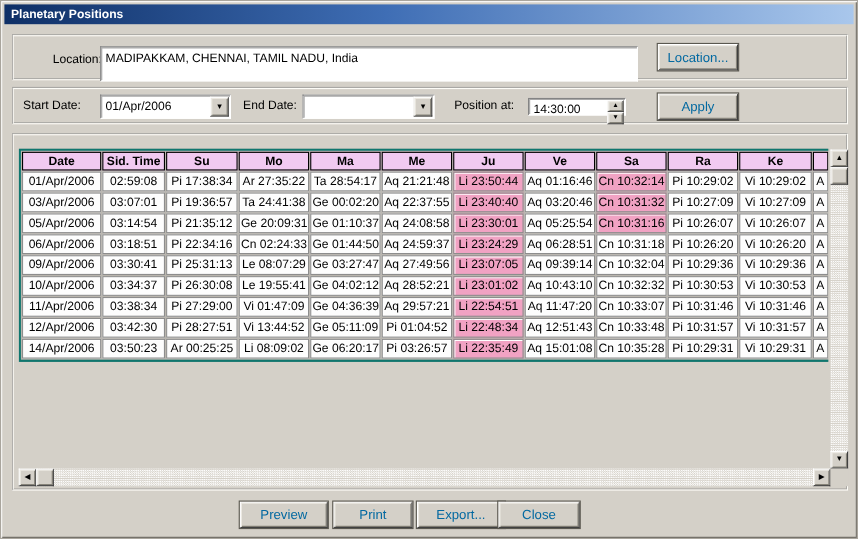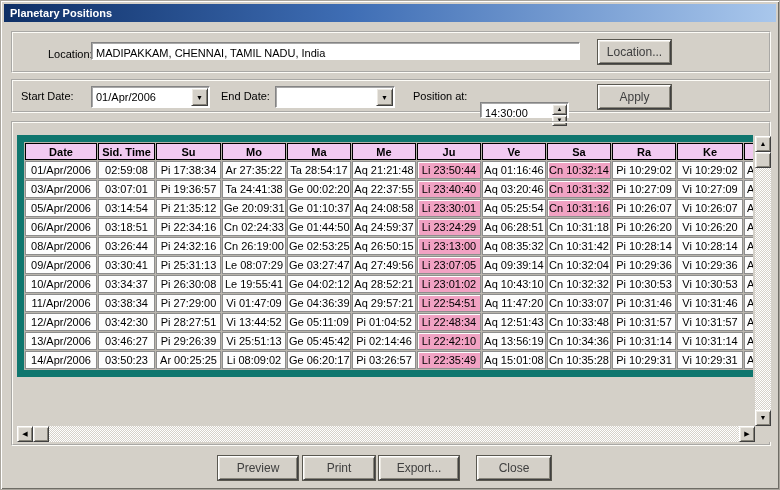--- a/index.html
+++ b/index.html
@@ -13,30 +13,30 @@
   .titlebar{position:absolute;left:3px;top:3px;right:3px;height:18px;
     background:linear-gradient(90deg,var(--titlebar-left) 0%,var(--titlebar-mid) 45%,var(--titlebar-right) 100%);
     color:#fff;font-weight:bold;font-size:11px;line-height:18px;padding-left:6px;box-sizing:border-box;}
   .gbox{position:absolute;border:2px groove #fdfcf7;box-sizing:border-box;}
   .lbl{position:absolute;font-size:11px;color:#000;white-space:nowrap;}
   .sunken{position:absolute;background:#fff;border:1px solid;border-color:#848484 #fff #fff #848484;
     box-shadow:inset 1px 1px 0 #a8a8a8;box-sizing:border-box;font-size:11px;}
   .sunken .val{position:absolute;left:4px;top:0;right:2px;bottom:0;line-height:20px;white-space:nowrap;overflow:hidden;}
   .raised{background:var(--dialog-bg);border:1px solid;border-color:#fff #404040 #404040 #fff;
     box-shadow:inset 1px 1px 0 #ece9e2,inset -1px -1px 0 #868379;box-sizing:border-box;}
-  button.raised{position:absolute;font-family:inherit;font-size:12px;color:#404040;padding:0;cursor:default;
+  button.raised{position:absolute;font-family:inherit;font-size:12px;color:#0369a1;padding:0;cursor:default;
     outline:1px solid #5a5850;}
   .combo-arrow{position:absolute;right:1px;top:1px;bottom:1px;width:17px;font-size:7px;line-height:18px;
     text-align:center;color:#000;}
   .spin{position:absolute;right:1px;top:1px;bottom:1px;width:15px;display:flex;flex-direction:column;}
   .spin>div{flex:1;font-size:6px;line-height:9px;text-align:center;color:#000;}
   
   .gridwrap{position:absolute;left:4px;top:12px;width:736px;height:291px;overflow:hidden;}
   table.grid{border-collapse:separate;border-spacing:1px;table-layout:fixed;width:735px;
-    background:#b9b5ad;border:7px solid #0f766e;}
+    background:#b9b5ad;border:2px solid #0f766e;}
   table.grid th{background:var(--header-bg);border:1px solid #000;font-size:11px;font-weight:bold;
     height:17px;padding:0;text-align:center;box-sizing:border-box;white-space:nowrap;overflow:hidden;}
   table.grid td{background:var(--cell-bg);border:1px solid #8d8d8d;font-size:11px;height:18px;
     padding:0 1px;text-align:center;box-sizing:border-box;white-space:nowrap;overflow:hidden;
     box-shadow:inset 1px 1px 0 #fff;}
   table.grid td.hl{background:var(--highlight-bg);}
   table.grid td.partial,table.grid th.partial{text-align:left;padding:0 0 0 2px;}
   
   .sb-btn{background:var(--dialog-bg);border:1px solid;border-color:#fff #404040 #404040 #fff;
     box-shadow:inset 1px 1px 0 #ece9e2,inset -1px -1px 0 #868379;box-sizing:border-box;
@@ -56,38 +56,38 @@
 <body>
 
 <div class="window">
 
   <div class="titlebar">
     <span>Planetary Positions</span>
   </div>
 
   <div class="gbox" style="left:10px;top:30px;width:760px;height:42px;">
     <span class="lbl" style="left:35px;top:15px;">Location:</span>
-    <div class="sunken" style="left:78px;top:9px;width:489px;height:18px;">
+    <div class="sunken" style="left:78px;top:9px;width:489px;height:32px;">
       <span class="val">MADIPAKKAM, CHENNAI, TAMIL NADU, India</span>
     </div>
     <button class="raised" style="left:585px;top:7px;width:73px;height:24px;">Location...</button>
   </div>
 
   <div class="gbox" style="left:10px;top:78px;width:760px;height:34px;padding-left:36px;">
     <span class="lbl" style="left:8px;top:9px;">Start Date:</span>
     <div class="sunken" style="left:78px;top:5px;width:119px;height:22px;">
       <span class="val">01/Apr/2006</span>
       <div class="combo-arrow raised">▼</div>
     </div>
     <span class="lbl" style="left:208px;top:9px;">End Date:</span>
     <div class="sunken" style="left:262px;top:5px;width:120px;height:22px;">
       <div class="combo-arrow raised">▼</div>
     </div>
     <span class="lbl" style="left:400px;top:9px;">Position at:</span>
-    <div class="sunken" style="left:467px;top:21px;width:89px;height:16px;">
+    <div class="sunken" style="left:467px;top:8px;width:89px;height:16px;">
       <span class="val">14:30:00</span>
       <div class="spin">
         <div class="raised">▲</div>
         <div class="raised">▼</div>
       </div>
     </div>
     <button class="raised" style="left:585px;top:4px;width:73px;height:24px;">Apply</button>
   </div>
 
   <div class="gbox" style="left:10px;top:120px;width:760px;height:325px;">
@@ -174,34 +174,20 @@
               <td>Ge 01:44:50</td>
               <td>Aq 24:59:37</td>
               <td class="hl">Li 23:24:29</td>
               <td>Aq 06:28:51</td>
               <td>Cn 10:31:18</td>
               <td>Pi 10:26:20</td>
               <td>Vi 10:26:20</td>
               <td class="partial">A</td>
             </tr>
             <tr>
-              <td>08/Apr/2006</td>
-              <td>03:26:44</td>
-              <td>Pi 24:32:16</td>
-              <td>Cn 26:19:00</td>
-              <td>Ge 02:53:25</td>
-              <td>Aq 26:50:15</td>
-              <td class="hl">Li 23:13:00</td>
-              <td>Aq 08:35:32</td>
-              <td>Cn 10:31:42</td>
-              <td>Pi 10:28:14</td>
-              <td>Vi 10:28:14</td>
-              <td class="partial">A</td>
-            </tr>
-            <tr>
               <td>09/Apr/2006</td>
               <td>03:30:41</td>
               <td>Pi 25:31:13</td>
               <td>Le 08:07:29</td>
               <td>Ge 03:27:47</td>
               <td>Aq 27:49:56</td>
               <td class="hl">Li 23:07:05</td>
               <td>Aq 09:39:14</td>
               <td>Cn 10:32:04</td>
               <td>Pi 10:29:36</td>
@@ -244,34 +230,20 @@
               <td>Ge 05:11:09</td>
               <td>Pi 01:04:52</td>
               <td class="hl">Li 22:48:34</td>
               <td>Aq 12:51:43</td>
               <td>Cn 10:33:48</td>
               <td>Pi 10:31:57</td>
               <td>Vi 10:31:57</td>
               <td class="partial">A</td>
             </tr>
             <tr>
-              <td>13/Apr/2006</td>
-              <td>03:46:27</td>
-              <td>Pi 29:26:39</td>
-              <td>Vi 25:51:13</td>
-              <td>Ge 05:45:42</td>
-              <td>Pi 02:14:46</td>
-              <td class="hl">Li 22:42:10</td>
-              <td>Aq 13:56:19</td>
-              <td>Cn 10:34:36</td>
-              <td>Pi 10:31:14</td>
-              <td>Vi 10:31:14</td>
-              <td class="partial">A</td>
-            </tr>
-            <tr>
               <td>14/Apr/2006</td>
               <td>03:50:23</td>
               <td>Ar 00:25:25</td>
               <td>Li 08:09:02</td>
               <td>Ge 06:20:17</td>
               <td>Pi 03:26:57</td>
               <td class="hl">Li 22:35:49</td>
               <td>Aq 15:01:08</td>
               <td>Cn 10:35:28</td>
               <td>Pi 10:29:31</td>
@@ -296,15 +268,15 @@
         <div class="hthumb sb-btn"></div>
       </div>
       <div class="sb-btn">▶</div>
     </div>
     <div class="corner"></div>
   </div>
 
   <button class="raised" style="left:302px;top:455px;width:72px;height:24px;">Print</button>
   <button class="raised" style="left:217px;top:455px;width:80px;height:24px;">Preview</button>
   <button class="raised" style="left:378px;top:455px;width:80px;height:24px;">Export...</button>
-  <button class="raised" style="left:476px;top:455px;width:74px;height:24px;">Close</button>
+  <button class="raised" style="left:452px;top:455px;width:74px;height:24px;">Close</button>
 
 </div>
 
 </body></html>

